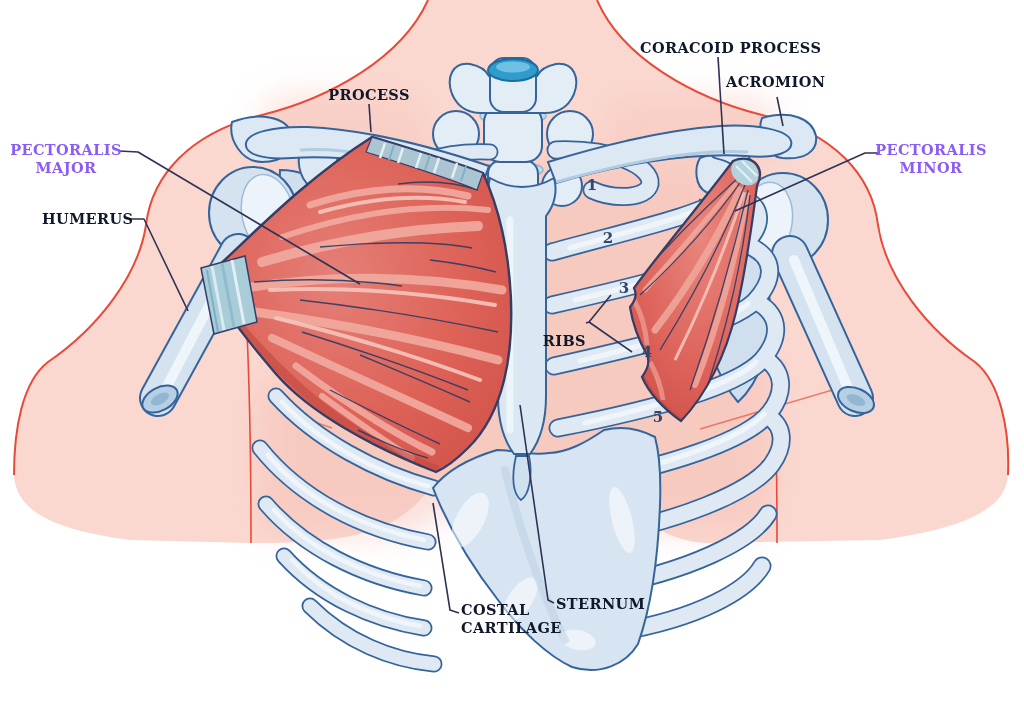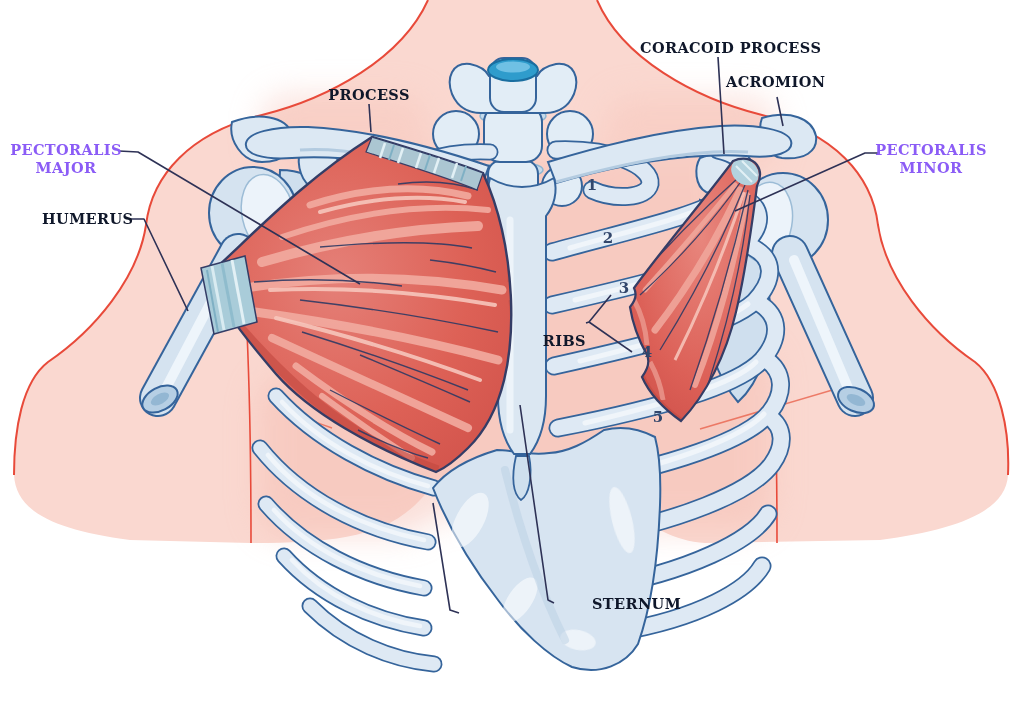--- a/index.html
+++ b/index.html
@@ -11,21 +11,21 @@
   .lbl span{display:block;}
   .lbl.red{color:#8b5cf6;}
   [data-name="label-clavicle"]{left:306px;top:86px;width:126px;text-align:center;}
   [data-name="label-coracoid-process"]{left:640px;top:39px;width:160px;text-align:center;}
   [data-name="label-acromion"]{left:726px;top:73px;width:110px;}
   [data-name="label-pectoralis-minor"]{left:872px;top:141px;width:118px;text-align:center;}
   [data-name="label-pectoralis-major"]{left:10px;top:141px;width:112px;text-align:center;}
   [data-name="label-humerus"]{left:42px;top:210px;width:100px;text-align:left;}
   [data-name="label-ribs"]{left:514px;top:332px;width:72px;text-align:right;}
   [data-name="label-costal-cartilage"]{left:461px;top:601px;text-align:left;}
-  [data-name="label-sternum"]{left:556px;top:595px;text-align:left;margin-left:36px;}
+  [data-name="label-sternum"]{left:556px;top:595px;text-align:left;}
   .ribnum{position:absolute;z-index:3;width:18px;text-align:center;font-weight:bold;
           font-size:15px;color:#32466b;}
   [data-name="rib-number-1"]{left:583px;top:176px;}
   [data-name="rib-number-2"]{left:599px;top:229px;}
   [data-name="rib-number-3"]{left:615px;top:279px;}
   [data-name="rib-number-4"]{left:638px;top:343px;}
   [data-name="rib-number-5"]{left:649px;top:408px;}
 </style>
 </head>
 <body>
@@ -320,20 +320,24 @@
 <div class="lbl red" data-name="label-pectoralis-major">
   <span data-name="label-text">PECTORALIS</span>
   <span data-name="label-text">MAJOR</span>
 </div>
 <div class="lbl" data-name="label-humerus">
   <span data-name="label-text">HUMERUS</span>
 </div>
 <div class="lbl" data-name="label-ribs">
   <span data-name="label-text">RIBS</span>
 </div>
+<div class="lbl" data-name="label-costal-cartilage">
+  <span data-name="label-text">COSTAL</span>
+  <span data-name="label-text">CARTILAGE</span>
+</div>
 <div class="lbl" data-name="label-sternum">
   <span data-name="label-text">STERNUM</span>
 </div>
 
 <div class="ribnum" data-name="rib-number-1">1</div>
 <div class="ribnum" data-name="rib-number-2">2</div>
 <div class="ribnum" data-name="rib-number-3">3</div>
 <div class="ribnum" data-name="rib-number-4">4</div>
 <div class="ribnum" data-name="rib-number-5">5</div>
 

